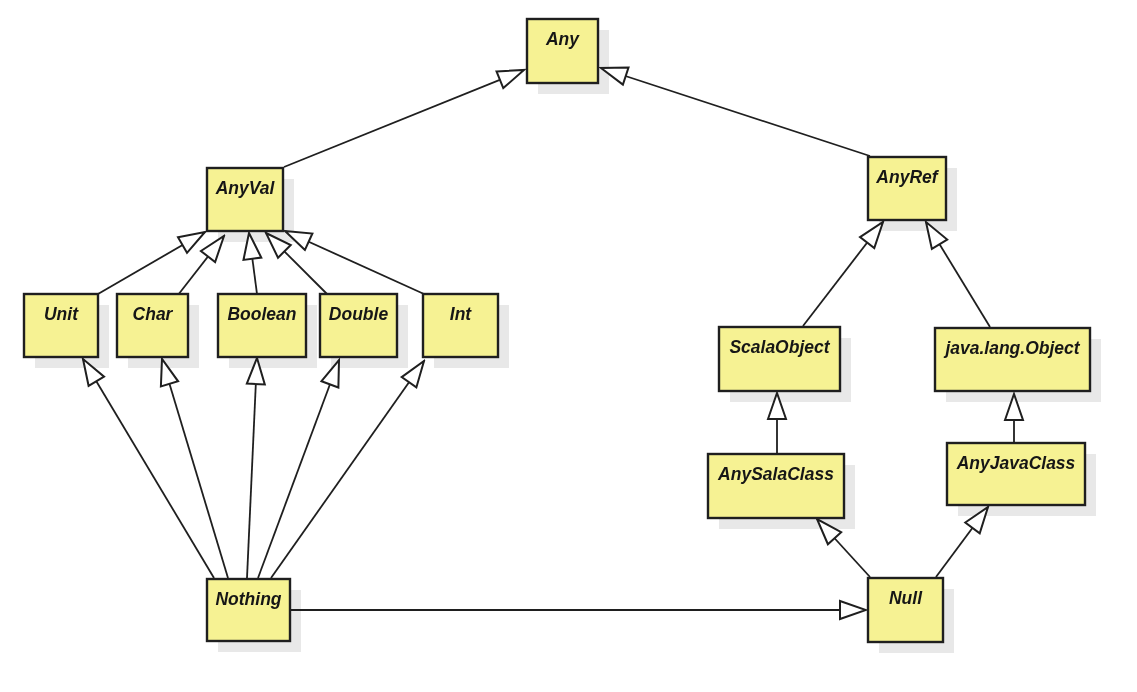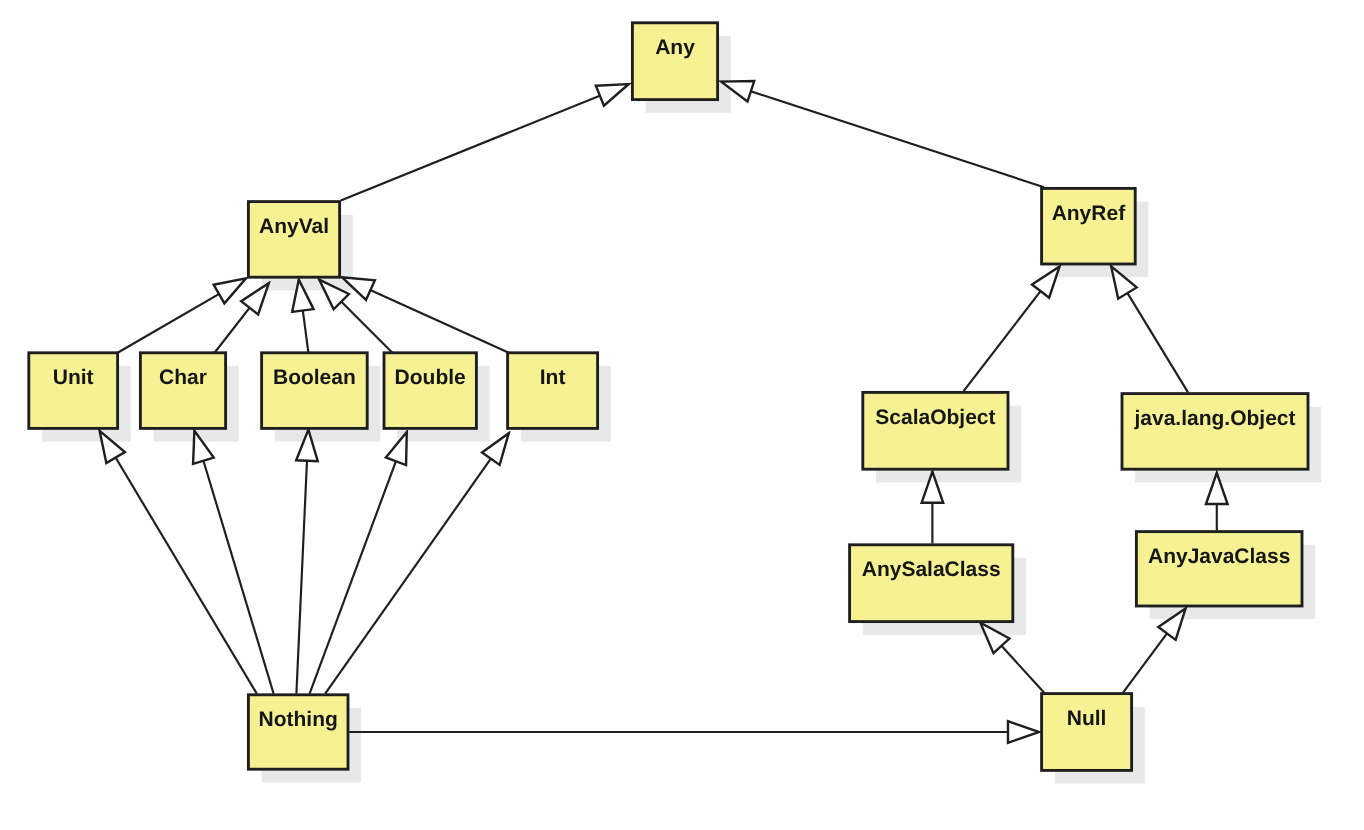--- a/index.html
+++ b/index.html
@@ -9,20 +9,21 @@
     width: 1137px;
     height: 692px;
     overflow: hidden;
     font-family: "Liberation Sans", sans-serif;
   }
   .stage {
     position: relative;
     width: 1137px;
     height: 692px;
     background: #ffffff;
+    font-style: italic;
   }
   svg { display: block; }
   .node-rect {
     stroke-width: 2.4px;
   }
   .node-label {
     font-family: "Liberation Sans", "DejaVu Sans", sans-serif;
     font-weight: bold;
     font-size: 17.5px;
     text-anchor: middle;

